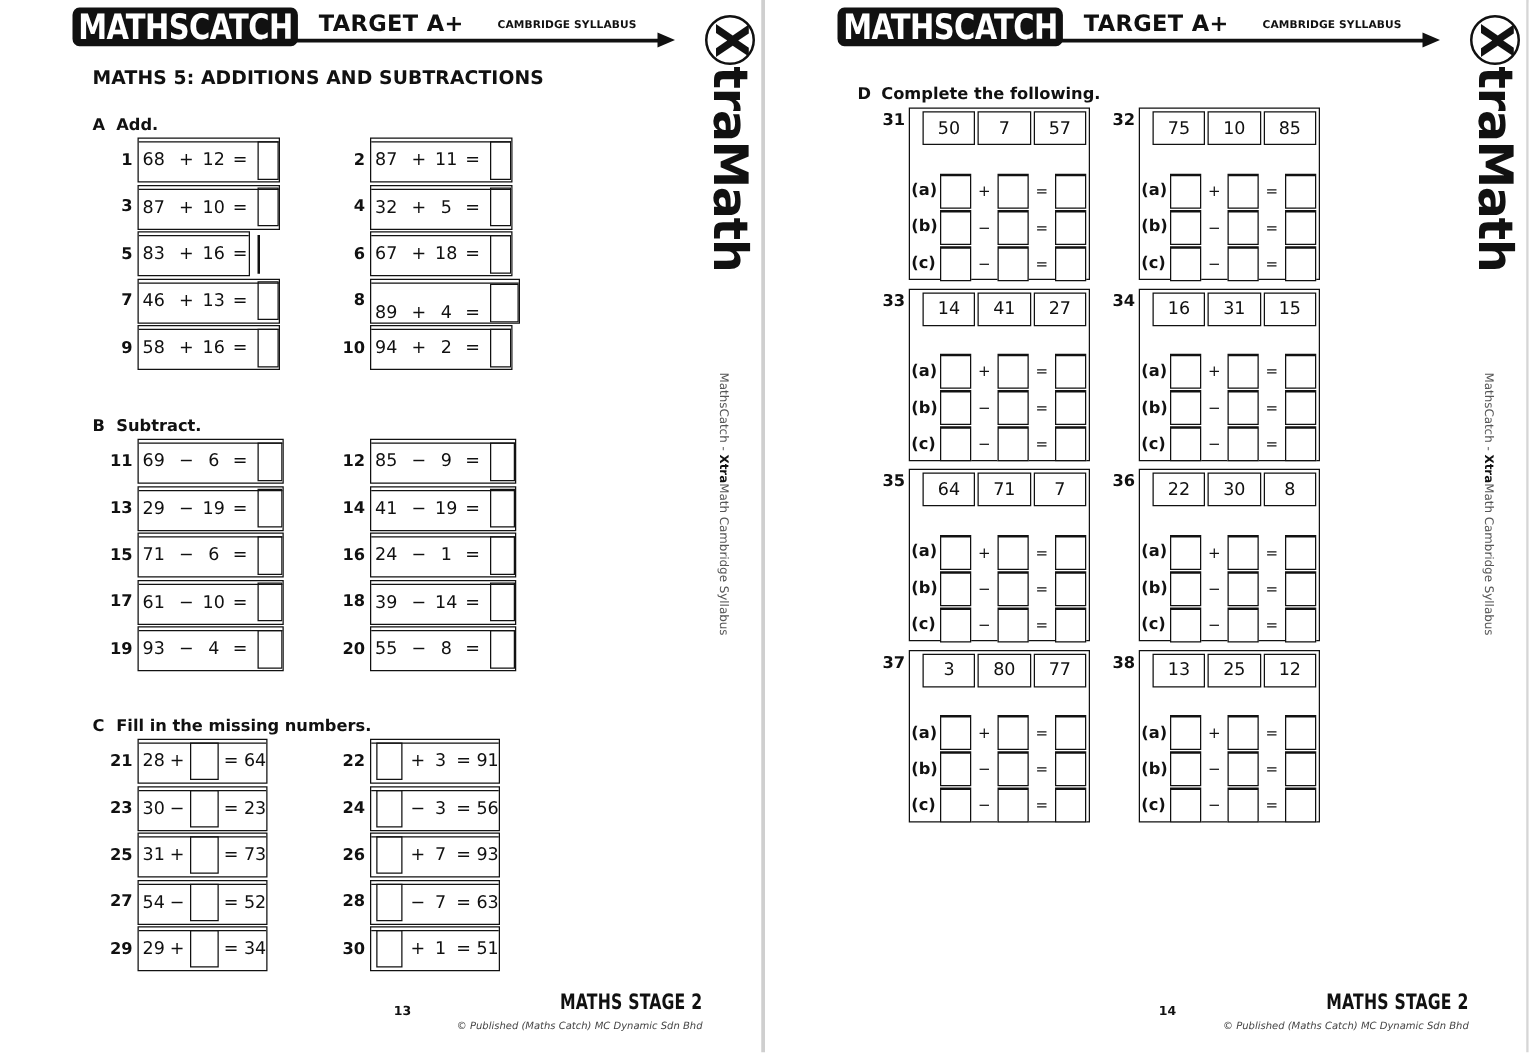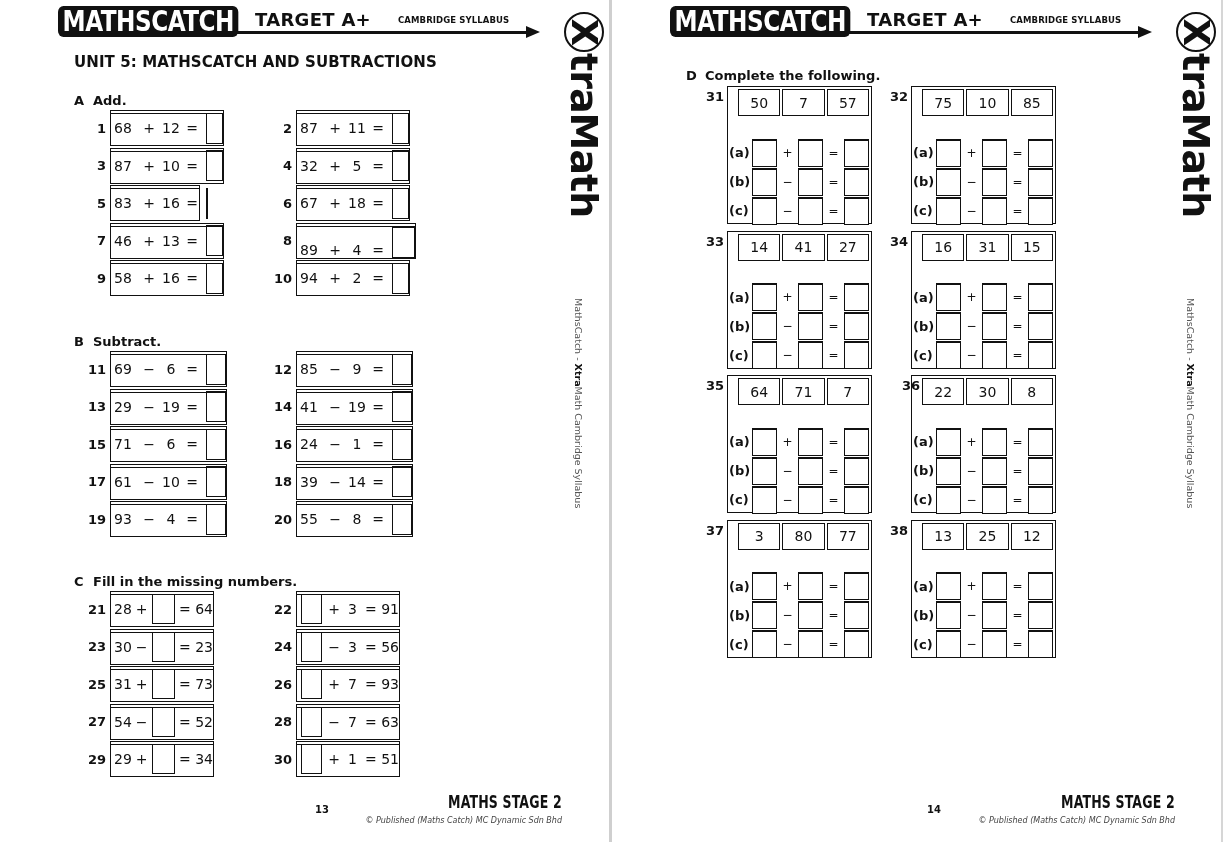--- a/index.html
+++ b/index.html
@@ -86,21 +86,21 @@
   <div class="xtra-logo" style="left:560px;">
     <div class="rot">
       <span class="x-circle">X</span>
       <span>traMath</span>
     </div>
   </div>
   <div class="side-text" style="left:572px;">
     <div class="rot"><span>MathsCatch - </span><b>Xtra</b><span>Math Cambridge Syllabus</span></div>
   </div>
 
-  <div class="unit-title">UNIT 5: MATHSCATCH AND SUBTRACTIONS</div>
+  <div class="unit-title">MATHS 5: ADDITIONS AND SUBTRACTIONS</div>
 
   <div class="sec-title" style="left:74px; top:93px;">
     <span class="letter">A</span><span>Add.</span>
   </div>
   <div id="secA">
       <div class="q" style="left: 88px; top: 110px;">
         <span class="num">1</span>
         <div class="qbox" style="width: 114px;">
           <div class="expr">
             <span style="width: 24px; text-align: left;">68</span>
@@ -625,21 +625,21 @@
         </div>
         <div class="eqrow" style="top: 109px;">
           <span class="lbl">(c)</span>
           <div class="b"></div>
           <span class="op">−</span>
           <div class="b"></div>
           <span class="op">=</span>
           <div class="b"></div>
         </div>
       </div>
-      <div class="card-num" style="left: 278px; top: 378px; margin-left: 12px;">36</div>
+      <div class="card-num" style="left: 278px; top: 378px;">36</div>
       <div class="card" style="left: 299px; top: 375px;">
         <div class="given">
           <div>22</div>
           <div>30</div>
           <div>8</div>
         </div>
         <div class="eqrow" style="top: 51px;">
           <span class="lbl">(a)</span>
           <div class="b"></div>
           <span class="op">+</span>

